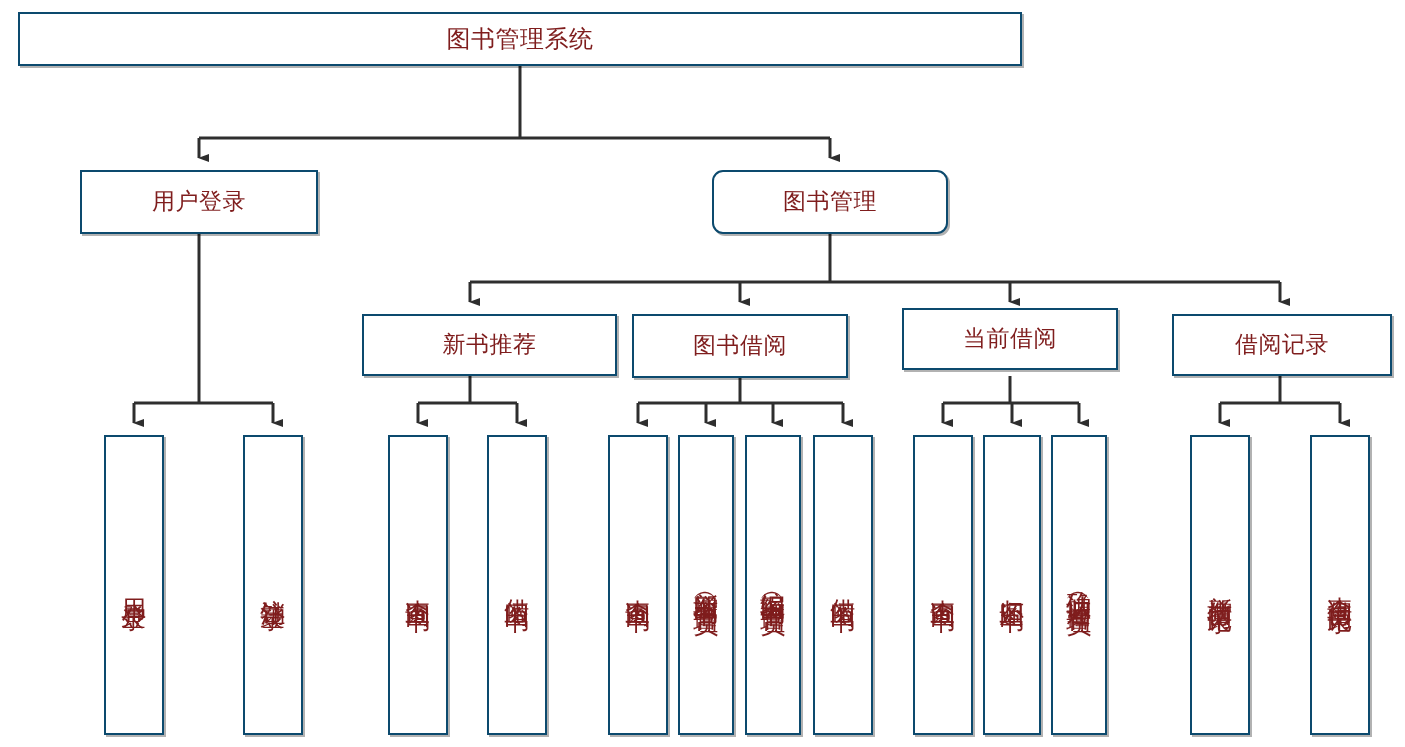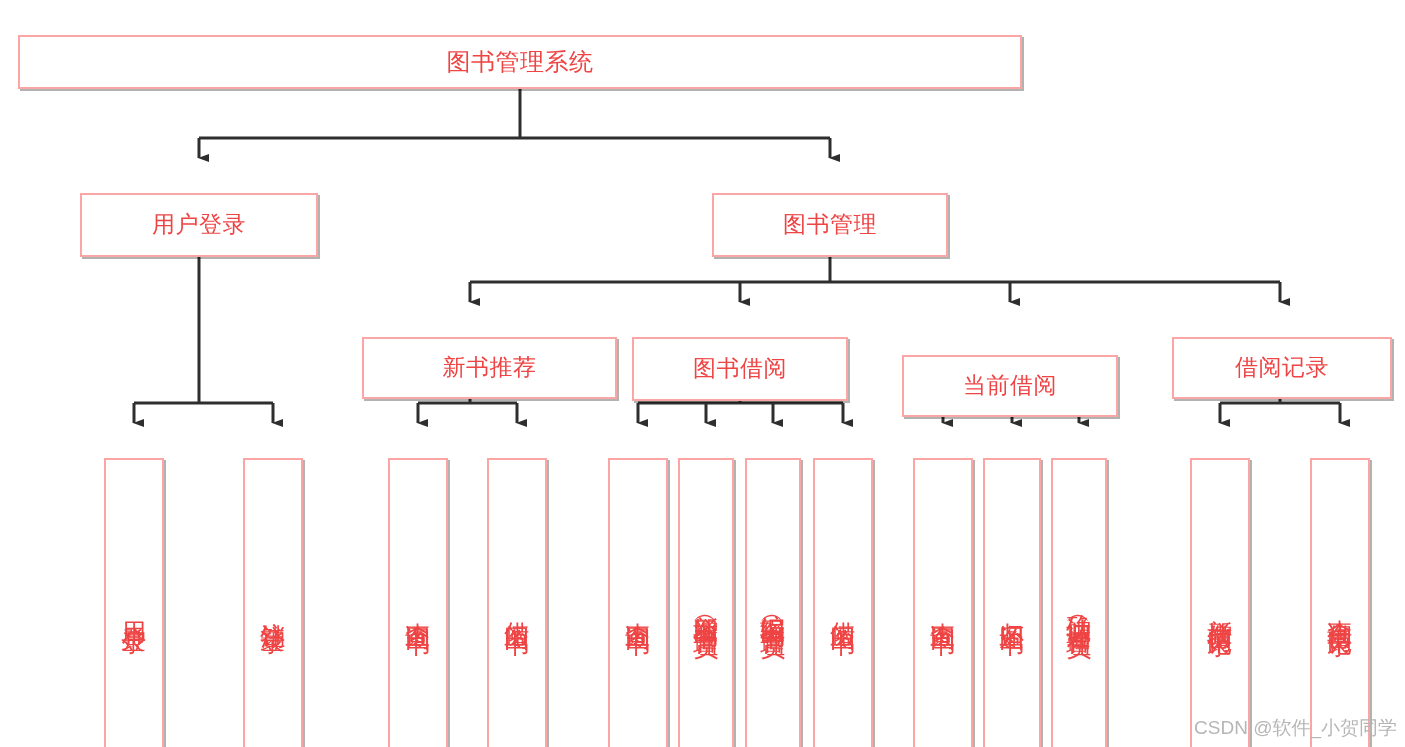--- a/index.html
+++ b/index.html
@@ -23,28 +23,27 @@
     left: 0;
     top: 0;
     width: 1405px;
     height: 747px;
     pointer-events: none;
   }
   .node {
     position: absolute;
     box-sizing: border-box;
     background: #ffffff;
-    border: 2px solid #fca5a5;
+    border: 2px solid #0c4a6e;
     box-shadow: 2px 2px 0 rgba(0,0,0,0.30);
     display: flex;
     align-items: center;
     justify-content: center;
-    color: #ef4444;
+    color: #7f1d1d;
     z-index: 2;
-    margin-top: 23px;
   }
   .node-label {
     display: block;
     text-align: center;
     line-height: 1.18;
     white-space: nowrap;
   }
   
   .node.horiz .node-label {
     font-size: 23px;
@@ -126,30 +125,30 @@
       </g>
   </svg>
 
   <div id="node-layer">
       <div class="node horiz root" style="left: 18px; top: 12px; width: 1004px; height: 54px;">
         <span class="node-label">图书管理系统</span>
       </div>
       <div class="node horiz" style="left: 80px; top: 170px; width: 238px; height: 64px;">
         <span class="node-label">用户登录</span>
       </div>
-      <div class="node horiz" style="left: 712px; top: 170px; width: 236px; height: 64px;">
+      <div class="node horiz" style="left: 712px; top: 170px; width: 236px; height: 64px; border-radius: 11px;">
         <span class="node-label">图书管理</span>
       </div>
       <div class="node horiz" style="left: 362px; top: 314px; width: 255px; height: 62px;">
         <span class="node-label">新书推荐</span>
       </div>
       <div class="node horiz" style="left: 632px; top: 314px; width: 216px; height: 64px;">
         <span class="node-label">图书借阅</span>
       </div>
-      <div class="node horiz" style="left: 902px; top: 332px; width: 216px; height: 62px;">
+      <div class="node horiz" style="left: 902px; top: 308px; width: 216px; height: 62px;">
         <span class="node-label">当前借阅</span>
       </div>
       <div class="node horiz" style="left: 1172px; top: 314px; width: 220px; height: 62px;">
         <span class="node-label">借阅记录</span>
       </div>
       <div class="node vert" style="left: 104px; top: 435px; width: 60px; height: 300px;">
         <span class="node-label">用户登录</span>
       </div>
       <div class="node vert" style="left: 243px; top: 435px; width: 60px; height: 300px;">
         <span class="node-label">注销登录</span>
@@ -182,14 +181,13 @@
         <span class="node-label">确认归还（管理员）</span>
       </div>
       <div class="node vert" style="left: 1190px; top: 435px; width: 60px; height: 300px;">
         <span class="node-label">新增借阅记录</span>
       </div>
       <div class="node vert" style="left: 1310px; top: 435px; width: 60px; height: 300px;">
         <span class="node-label">查询借阅记录</span>
       </div>
     </div>
 
-  <div class="watermark">CSDN @软件_小贺同学</div>
 </div>
 
 </body></html>

